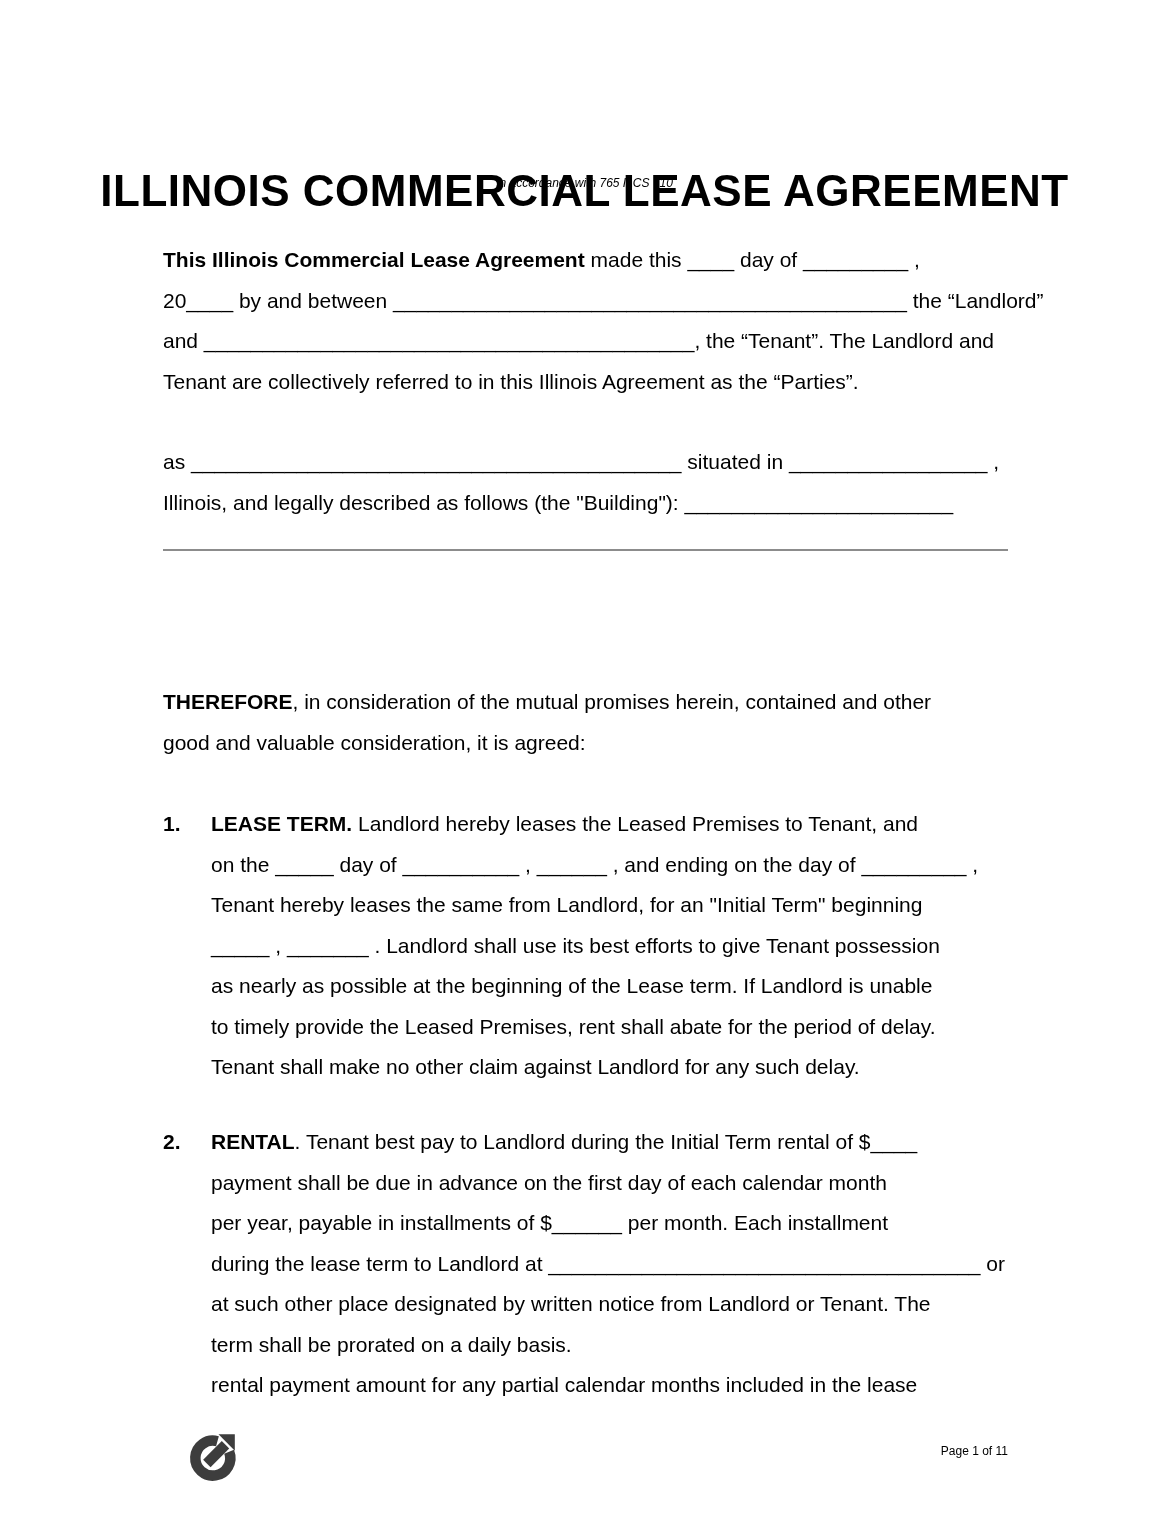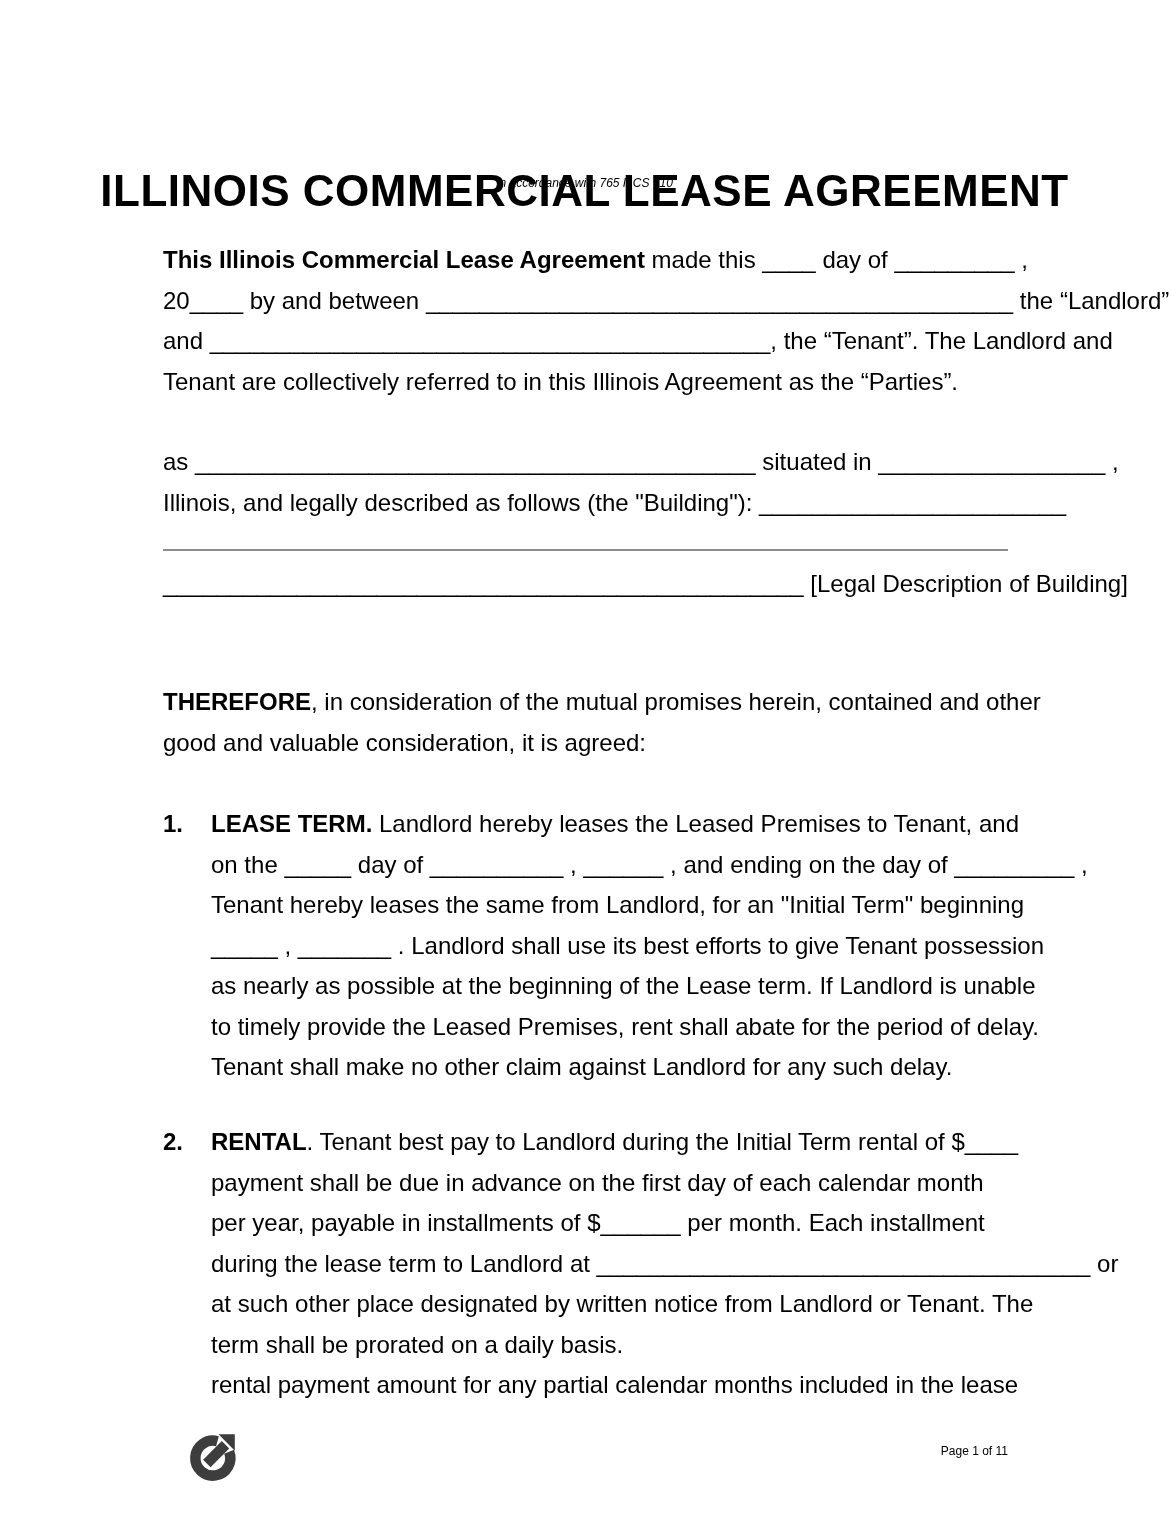--- a/index.html
+++ b/index.html
@@ -25,21 +25,21 @@
     position:absolute;
     top:176px; left:0; width:100%;
     text-align:center;
     font-style:italic;
     font-size:12px;
   }
   .block{
     position:absolute;
     left:163px;
     width:845px;
-    font-size:24px;
+    font-size:21px;
     line-height:40.5px;
   }
   .line{height:40.5px; white-space:nowrap;}
   .b{font-weight:bold;}
   .num{display:inline-block; width:48px;}
   .ind{padding-left:48px;}
   .rule-wrap{height:40.5px;}
   .rule{height:26px; border-bottom:2px solid #8c8c8c;}
   .footer-logo{
     position:absolute;
@@ -66,21 +66,20 @@
     <div class="line">and __________________________________________, the “Tenant”. The Landlord and</div>
     <div class="line">Tenant are collectively referred to in this Illinois Agreement as the “Parties”.</div>
   </div>
 
   <div class="block" style="top:442px">
     <div class="line">as __________________________________________ situated in _________________ ,</div>
     <div class="line">Illinois, and legally described as follows (the "Building"): _______________________</div>
     <div class="rule-wrap">
         <div class="rule"></div>
       </div>
-    <div class="line">________________________________________________ [Legal Description of Building]</div>
   </div>
 
   <div class="block" style="top:682px">
     <div class="line"><span class="b">THEREFORE</span><span>, in consideration of the mutual promises herein, contained and other</span></div>
     <div class="line">good and valuable consideration, it is agreed:</div>
   </div>
 
   <div class="block" style="top:804px">
     <div class="line"><span class="num b">1.</span><span class="b">LEASE TERM.</span><span> Landlord hereby leases the Leased Premises to Tenant, and</span></div>
     <div class="line ind">on the _____ day of __________ , ______ , and ending on the day of _________ ,</div>

